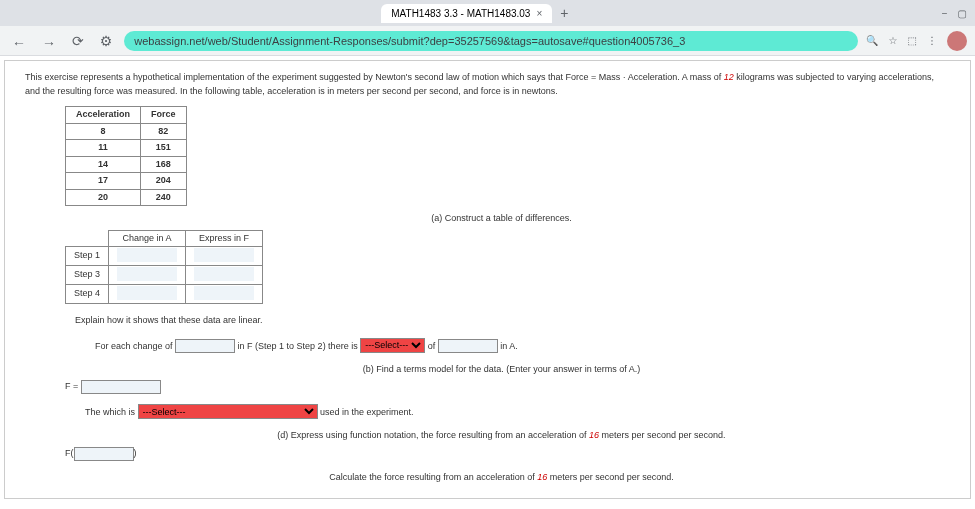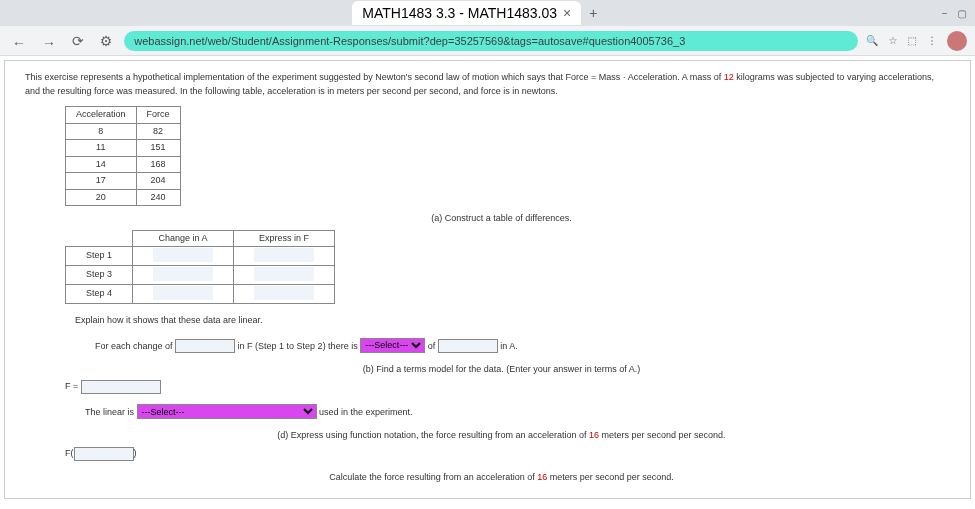--- a/index.html
+++ b/index.html
@@ -1,38 +1,38 @@
 <!DOCTYPE html>
 <html><head>
   <meta charset="utf-8">
   <style>
     * { margin: 0; padding: 0; box-sizing: border-box; }
     body { font-family: Arial, sans-serif; font-size: 10px; background: #fff; }
     .browser-chrome { display: flex; align-items: center; padding: 4px 8px; background: #f1f3f4; border-bottom: 1px solid #dadce0; height: 30px; gap: 8px; }
     .nav-btn { cursor: pointer; padding: 4px; color: #5f6368; font-size: 14px; }
     .url-bar { flex: 1; padding: 4px 10px; background: #5eead4; border-radius: 14px; color: #3c4043; font-size: 11px; }
     .tab-bar { display: flex; align-items: center; background: #dee1e6; height: 26px; padding: 0 8px; }
-    .tab { display: flex; align-items: center; background: #fff; border-radius: 6px 6px 0 0; padding: 4px 10px; font-size: 14px; gap: 6px; }
+    .tab { display: flex; align-items: center; background: #fff; border-radius: 6px 6px 0 0; padding: 4px 10px; font-size: 10px; gap: 6px; }
     .tab-close { cursor: pointer; color: #5f6368; }
     .right-icons { display: flex; align-items: center; gap: 10px; margin-left: auto; color: #5f6368; }
     .avatar { width: 20px; height: 20px; border-radius: 50%; background: #c77; }
     .content { padding: 10px 20px; color: #333; background: #fff; margin: 4px; border: 1px solid #ccc; font-size: 9px; line-height: 1.5; }
     .intro { margin-bottom: 8px; }
-    .red { color: #c00; }
+    .red { color: #c00; font-style: italic; }
     table.data { border-collapse: collapse; margin-left: 40px; margin-bottom: 6px; }
-    table.data td, table.data th { border: 1px solid #888; padding: 1px 10px; text-align: center; font-weight: normal; }
+    table.data td, table.data th { border: 1px solid #888; padding: 1px 10px; text-align: center; font-weight: bold; }
     table.diff { border-collapse: collapse; margin-left: 40px; margin-bottom: 10px; }
-    table.diff td, table.diff th { border: 1px solid #888; padding: 1px 20px; text-align: center; font-weight: normal; }
+    table.diff td, table.diff th { border: 1px solid #888; padding: 1px 8px; text-align: center; font-weight: normal; }
     table.diff input { width: 60px; border: none; background: #eef4f9; height: 14px; }
     .part-label { margin: 6px 0 4px 28px; text-align: center; }
     .sub { margin: 4px 0 10px 50px; }
     input.field { border: 1px solid #888; background: #eef4f9; height: 14px; vertical-align: middle; }
     input.w60 { width: 60px; }
     input.w80 { width: 80px; }
-    select { border: 1px solid #888; font-size: 9px; height: 15px; background: #d946ef; }
+    select { border: 1px solid #888; font-size: 9px; height: 15px; background: #ef4444; }
     .plus-tab { color: #5f6368; margin-left: 8px; cursor: pointer; font-size: 14px; }
   </style>
 </head>
 <body>
 
 <div class="tab-bar">
   <div style="flex:1"></div>
   <div class="tab">
     <span>MATH1483 3.3 - MATH1483.03</span>
     <span class="tab-close">×</span>
@@ -132,21 +132,21 @@
     <span> in A.</span>
   </div>
 
   <div class="part-label">(b) Find a terms model for the data. (Enter your answer in terms of A.)</div>
   <div class="sub" style="margin-left:40px">
     <span>F = </span>
     <input class="field w80" style="">
   </div>
 
   <div class="sub" style="margin-left:60px">
-    <span>The linear is </span>
+    <span>The which is </span>
     <select style="width:180px"><option>---Select---</option></select>
     <span> used in the experiment.</span>
   </div>
 
   <div class="part-label">
     <span>(d) Express using function notation, the force resulting from an acceleration of </span><span class="red">16</span><span> meters per second per second.</span>
   </div>
   <div style="margin-left:40px">
     <span>F(</span><input class="field w60" style=""><span>)</span>
   </div>

